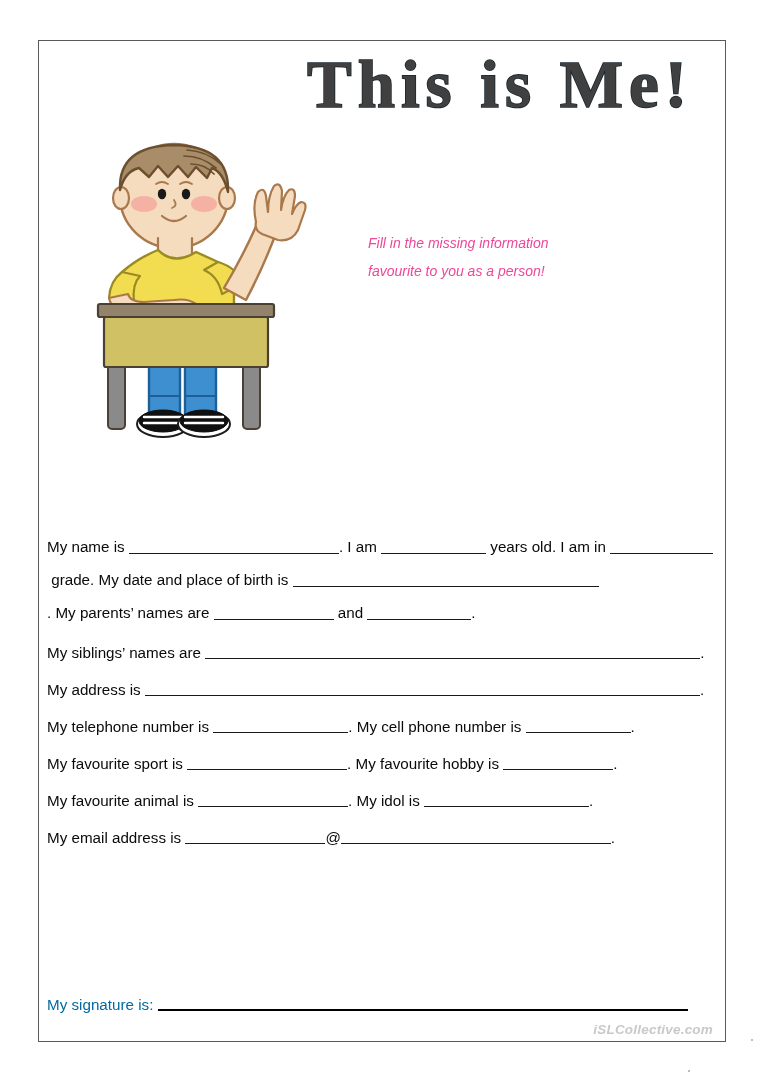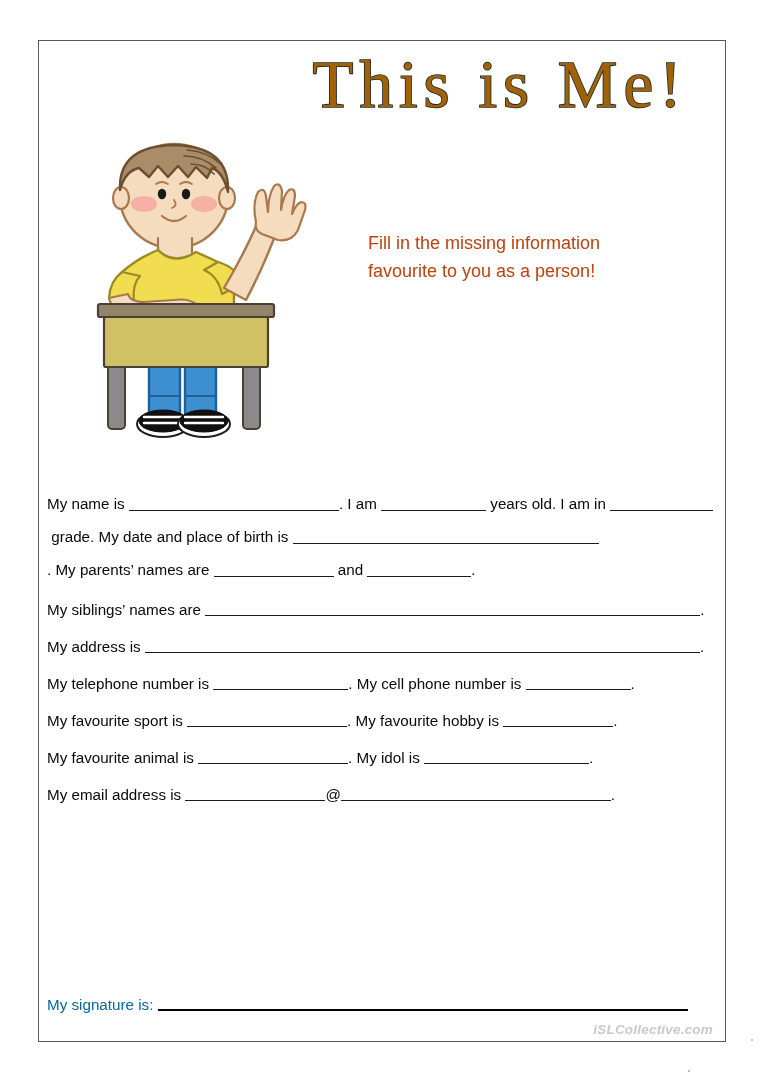--- a/index.html
+++ b/index.html
@@ -22,37 +22,38 @@
   }
 
   
   #worksheet-title {
     position: absolute;
     left: 300px; top: 48px;
     width: 400px;
     text-align: center;
     font-family: "Liberation Serif", serif;
     font-size: 67px;
-    font-weight: 400;
+    font-weight: 700;
     letter-spacing: 6px;
     line-height: 1.1;
-    color: #a16207;
+    color: #404040;
     -webkit-text-stroke: 1.6px #17262e;
     paint-order: stroke fill;
     white-space: nowrap;
   }
 
   
   #instruction {
     position: absolute;
     left: 368px; top: 229px;
     width: 320px;
-    font-size: 18px;
+    font-size: 14px;
     line-height: 28px;
-    color: #c2410c;
+    color: #ec4899;
+    font-style: italic;
   }
   #instruction div { white-space: nowrap; }
 
   
   #illustration {
     position: absolute;
     left: 92px; top: 138px;
     width: 218px; height: 312px;
   }
   #illustration svg { display:block; width:100%; height:100%; }
@@ -72,21 +73,21 @@
   }
   .txt { white-space: pre; }
   .blank {
     display: inline-block;
     border-bottom: 1.4px solid #1a1a1a;
     vertical-align: baseline;
     height: 14px;
     margin-bottom: -1px;
   }
   
-  .para { line-height: 33px; margin-bottom: 14px; }
+  .para { line-height: 33px; margin-bottom: 14px; margin-top: 43px; }
   .para .blank { margin-bottom: -2px; }
 
   
   #signature-row {
     position: absolute;
     left: 47px; top: 996px;
     width: 672px;
     font-size: 15.2px;
     color: #0369a1;
   }

